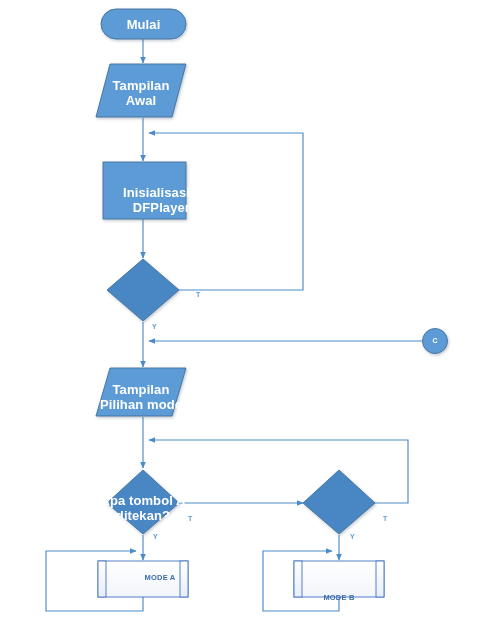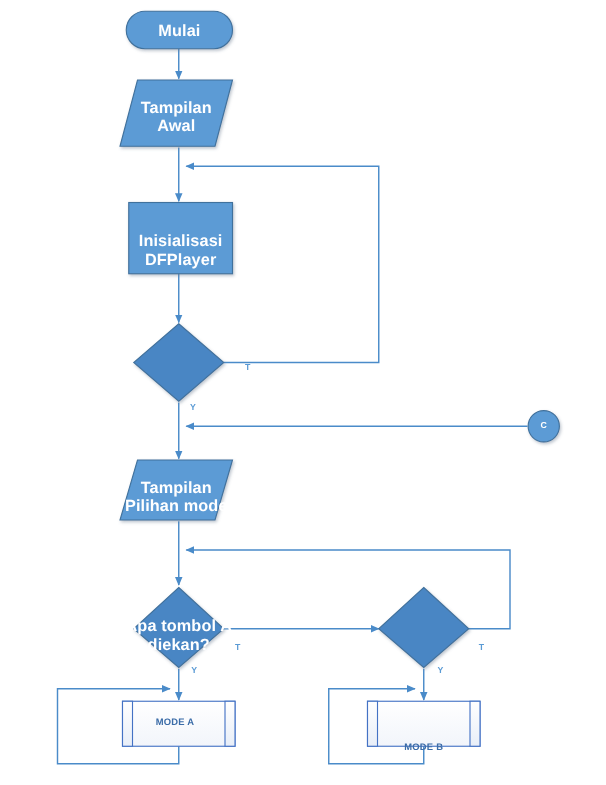--- a/index.html
+++ b/index.html
@@ -155,33 +155,33 @@
       <rect x="294" y="561" width="8" height="36" fill="url(#sideGrad)" stroke="#4472C4" stroke-width="0.9"></rect>
       <rect x="376" y="561" width="8" height="36" fill="url(#sideGrad)" stroke="#4472C4" stroke-width="0.9"></rect>
     </g>
   </svg>
 
   <div class="shape-label lbl-white" style="left:101px; top:18px; width:85px;">Mulai</div>
 
   <div class="shape-label lbl-white" style="left:96px; top:79px; width:90px;">Tampilan
 Awal</div>
 
-  <div class="shape-label lbl-white" style="left:99px; top:186px; width:91px;">Inisialisasi DFPlayer</div>
+  <div class="shape-label lbl-white" style="left:99px; top:186px; width:91px;text-align:right;">Inisialisasi DFPlayer</div>
 
 
   <div class="conn-label" style="left:423px; top:337px; width:24px;">C</div>
 
   <div class="shape-label lbl-white" style="left:96px; top:383px; width:90px;">Tampilan
 Pilihan mode</div>
 
   <div class="shape-label lbl-white" style="left:100px; top:494px; width:86px;">Apa tombol A
-diekan?</div>
+ditekan?</div>
 
 
-  <div class="shape-label lbl-dark" style="left:94px; top:574px; width:92px;">MODE A</div>
+  <div class="shape-label lbl-dark" style="left:114px; top:574px; width:92px;">MODE A</div>
 
   <div class="shape-label lbl-dark" style="left:302px; top:594px; width:74px;">MODE B</div>
 
   <div class="branch-label" style="left:196px; top:291px;">T</div>
   <div class="branch-label" style="left:152px; top:323px;">Y</div>
   <div class="branch-label" style="left:188px; top:515px;">T</div>
   <div class="branch-label" style="left:153px; top:533px;">Y</div>
   <div class="branch-label" style="left:383px; top:515px;">T</div>
   <div class="branch-label" style="left:350px; top:533px;">Y</div>
 

